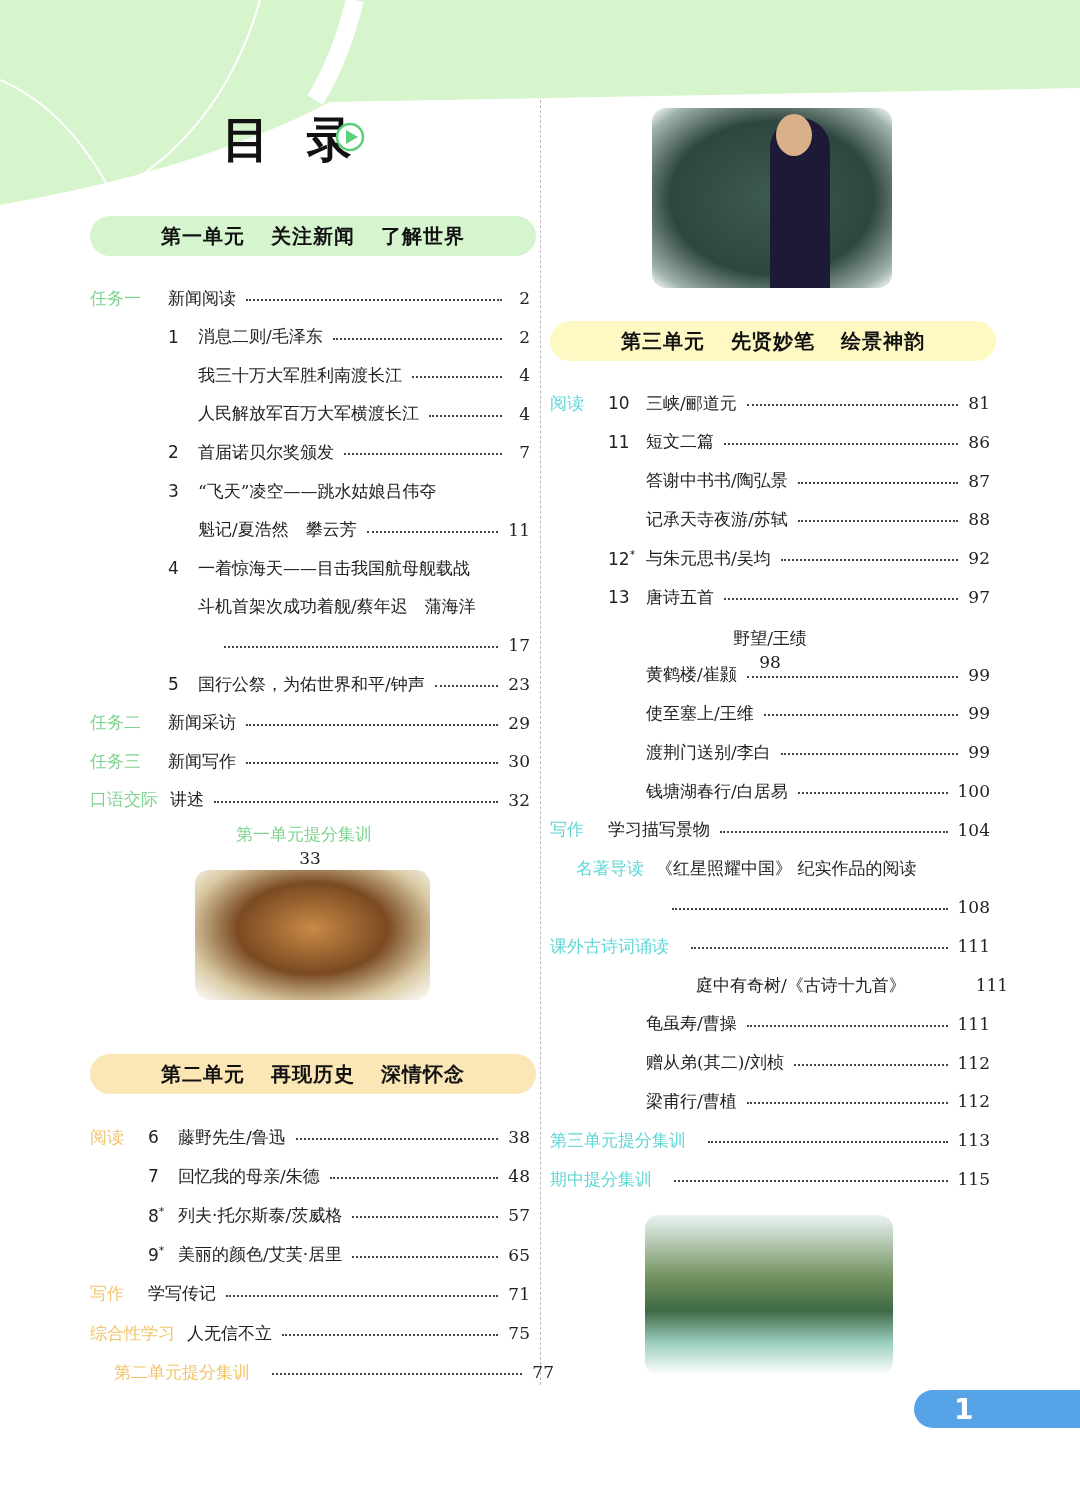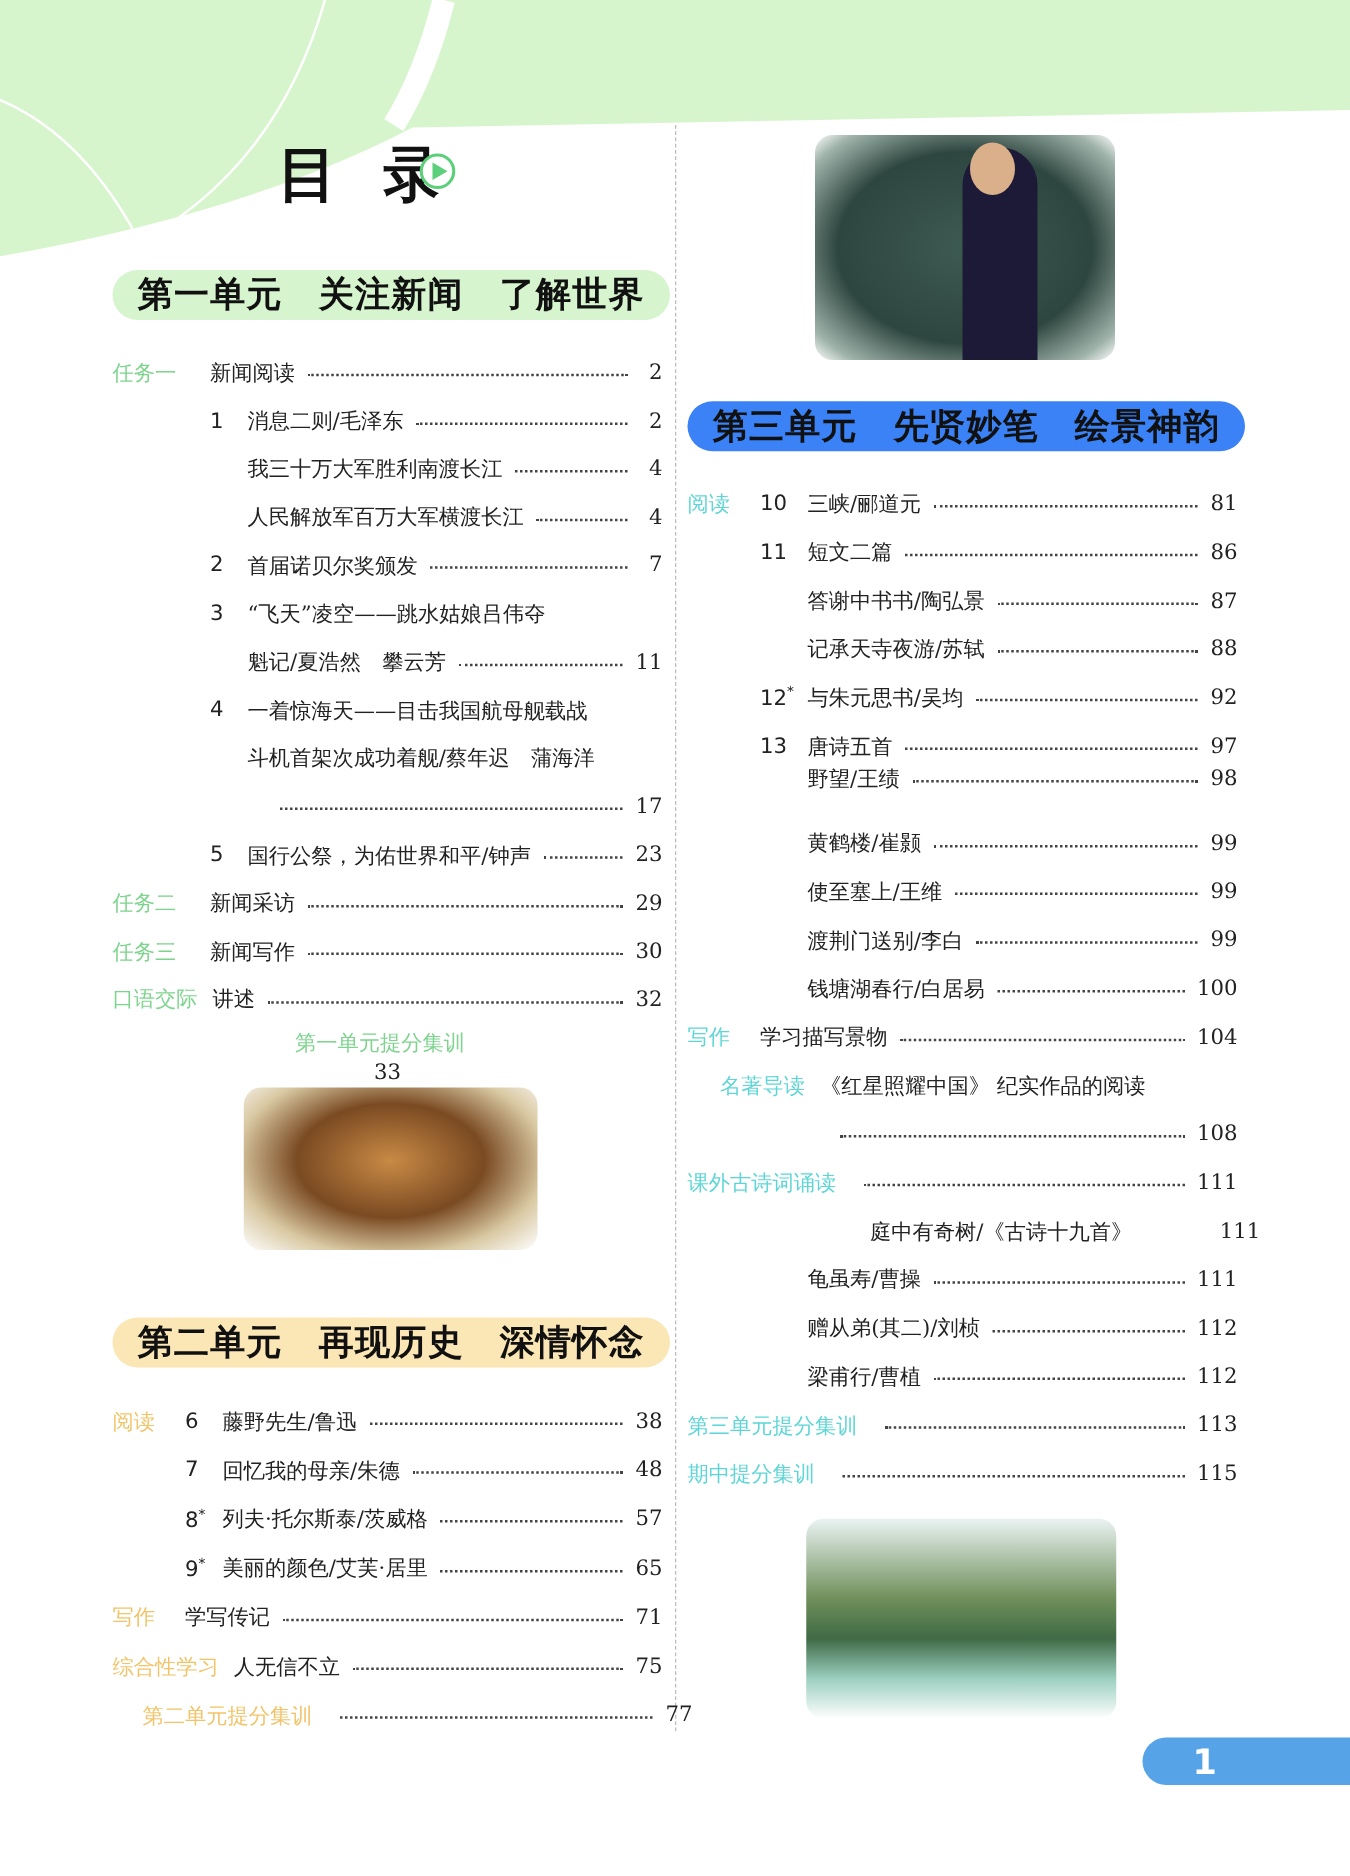--- a/index.html
+++ b/index.html
@@ -4,21 +4,21 @@
 <style>
   html,body{margin:0;padding:0;}
   body{width:1080px;height:1501px;position:relative;background:#fff;overflow:hidden;
        font-family:"DejaVu Serif","Liberation Serif",serif;color:#222;}
   .bg-svg{position:absolute;left:0;top:0;}
   .title{position:absolute;left:222px;top:108px;font-family:"DejaVu Sans",sans-serif;
          font-size:48px;letter-spacing:10px;color:#111;font-weight:bold;}
   .play{position:absolute;left:334px;top:121px;}
   .divider{position:absolute;left:540px;top:100px;width:0;height:1285px;border-left:1px dashed #bbb;}
   .unit-banner{position:absolute;height:40px;border-radius:20px;
-       font-family:"DejaVu Sans",sans-serif;font-weight:bold;font-size:28px;color:#111;
+       font-family:"DejaVu Sans",sans-serif;font-weight:bold;font-size:20px;color:#111;
        display:flex;align-items:center;justify-content:center;word-spacing:18px;letter-spacing:1px;}
   .row{position:absolute;height:30px;display:flex;align-items:center;font-size:17px;white-space:nowrap;}
   .cat{font-family:"DejaVu Sans",sans-serif;font-size:17px;}
   .num{font-family:"DejaVu Sans",sans-serif;font-size:17px;}
   .dots{flex:1;border-bottom:2px dotted #444;margin:0 10px 0 10px;height:0;position:relative;top:2px;}
   .page{font-size:17px;min-width:18px;text-align:right;}
   .sup{font-size:11px;vertical-align:super;}
   .img{position:absolute;border-radius:14px;overflow:hidden;}
   .page-tab{position:absolute;left:914px;top:1390px;width:180px;height:38px;background:#56a3e8;
        border-radius:19px 0 0 19px;color:#fff;font-family:"DejaVu Sans",sans-serif;font-weight:bold;
@@ -195,21 +195,21 @@
       <span class="dots"></span>
       <span class="page">77</span>
     </div>
   </div>
 
 <div class="img" style="left:652px;top:108px;width:240px;height:180px;background:radial-gradient(ellipse at 50% 50%,#3d5a52 0%,#2e4640 60%,#9fb3aa 88%,#fff 100%);">
   <div style="position:absolute;left:118px;top:10px;width:60px;height:170px;background:#1c1a36;border-radius:30px 30px 0 0;"></div>
   <div style="position:absolute;left:124px;top:6px;width:36px;height:42px;background:#d9b089;border-radius:50%;"></div>
 </div>
 
-<div class="unit-banner" style="left:550px;top:321px;width:446px;background:#3b82f6;">第三单元 先贤妙笔 绘景神韵</div>
+<div class="unit-banner" style="left:550px;top:321px;width:446px;background:#fef9c3;">第三单元 先贤妙笔 绘景神韵</div>
 <div id="u3">
     <div class="row" style="top: 388px; left: 550px; width: 440px;">
       <span class="cat" style="color: rgb(95, 214, 214); min-width: 58px;">阅读</span>
       <span class="num" style="min-width: 38px;">10</span>
       <span>三峡/郦道元</span>
       <span class="dots"></span>
       <span class="page">81</span>
     </div>
     <div class="row" style="top: 426.8px; left: 550px; width: 440px;">
       <span class="cat" style="color: rgb(95, 214, 214); min-width: 58px;"></span>
@@ -239,21 +239,21 @@
       <span class="dots"></span>
       <span class="page">92</span>
     </div>
     <div class="row" style="top: 582px; left: 550px; width: 440px;">
       <span class="cat" style="color: rgb(95, 214, 214); min-width: 58px;"></span>
       <span class="num" style="min-width: 38px;">13</span>
       <span>唐诗五首</span>
       <span class="dots"></span>
       <span class="page">97</span>
     </div>
-    <div class="row" style="top: 608px; left: 550px; width: 440px;">
+    <div class="row" style="top: 627px; left: 550px; width: 440px; flex-direction: column;">
       <span class="cat" style="color: rgb(95, 214, 214); min-width: 58px;"></span>
       <span class="num" style="min-width: 38px;"></span>
       <span>野望/王绩</span>
       <span class="dots"></span>
       <span class="page">98</span>
     </div>
     <div class="row" style="top: 659.6px; left: 550px; width: 440px;">
       <span class="cat" style="color: rgb(95, 214, 214); min-width: 58px;"></span>
       <span class="num" style="min-width: 38px;"></span>
       <span>黄鹤楼/崔颢</span>

